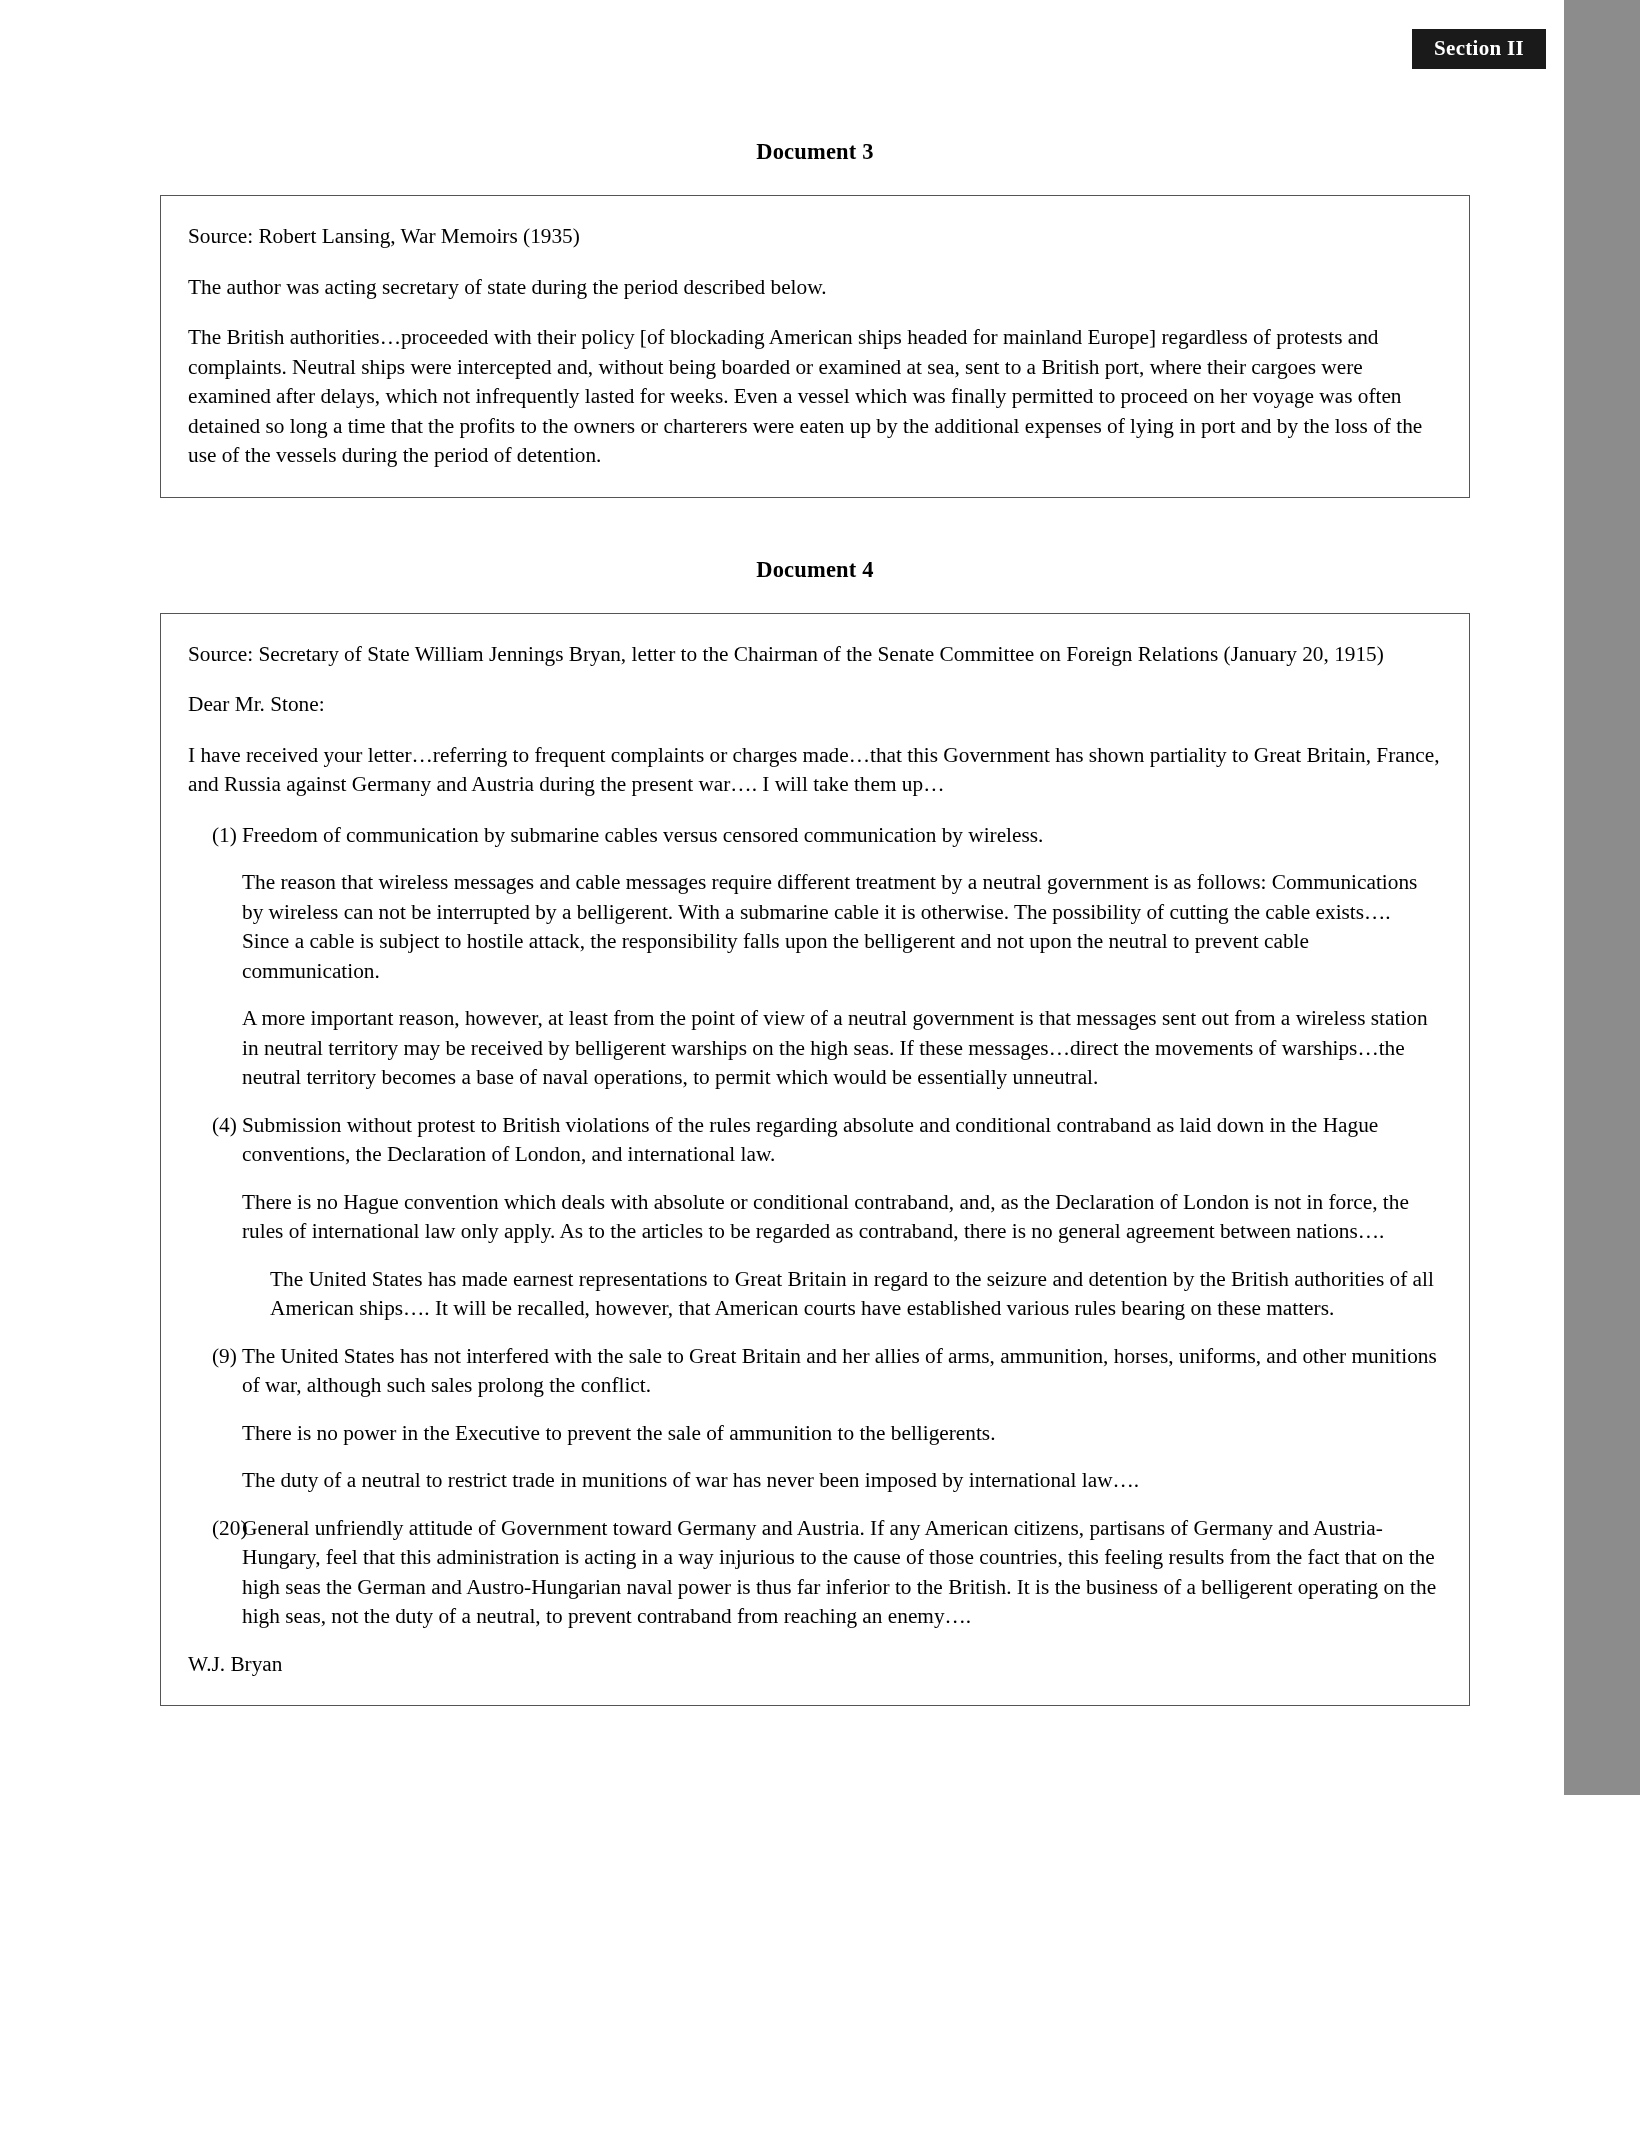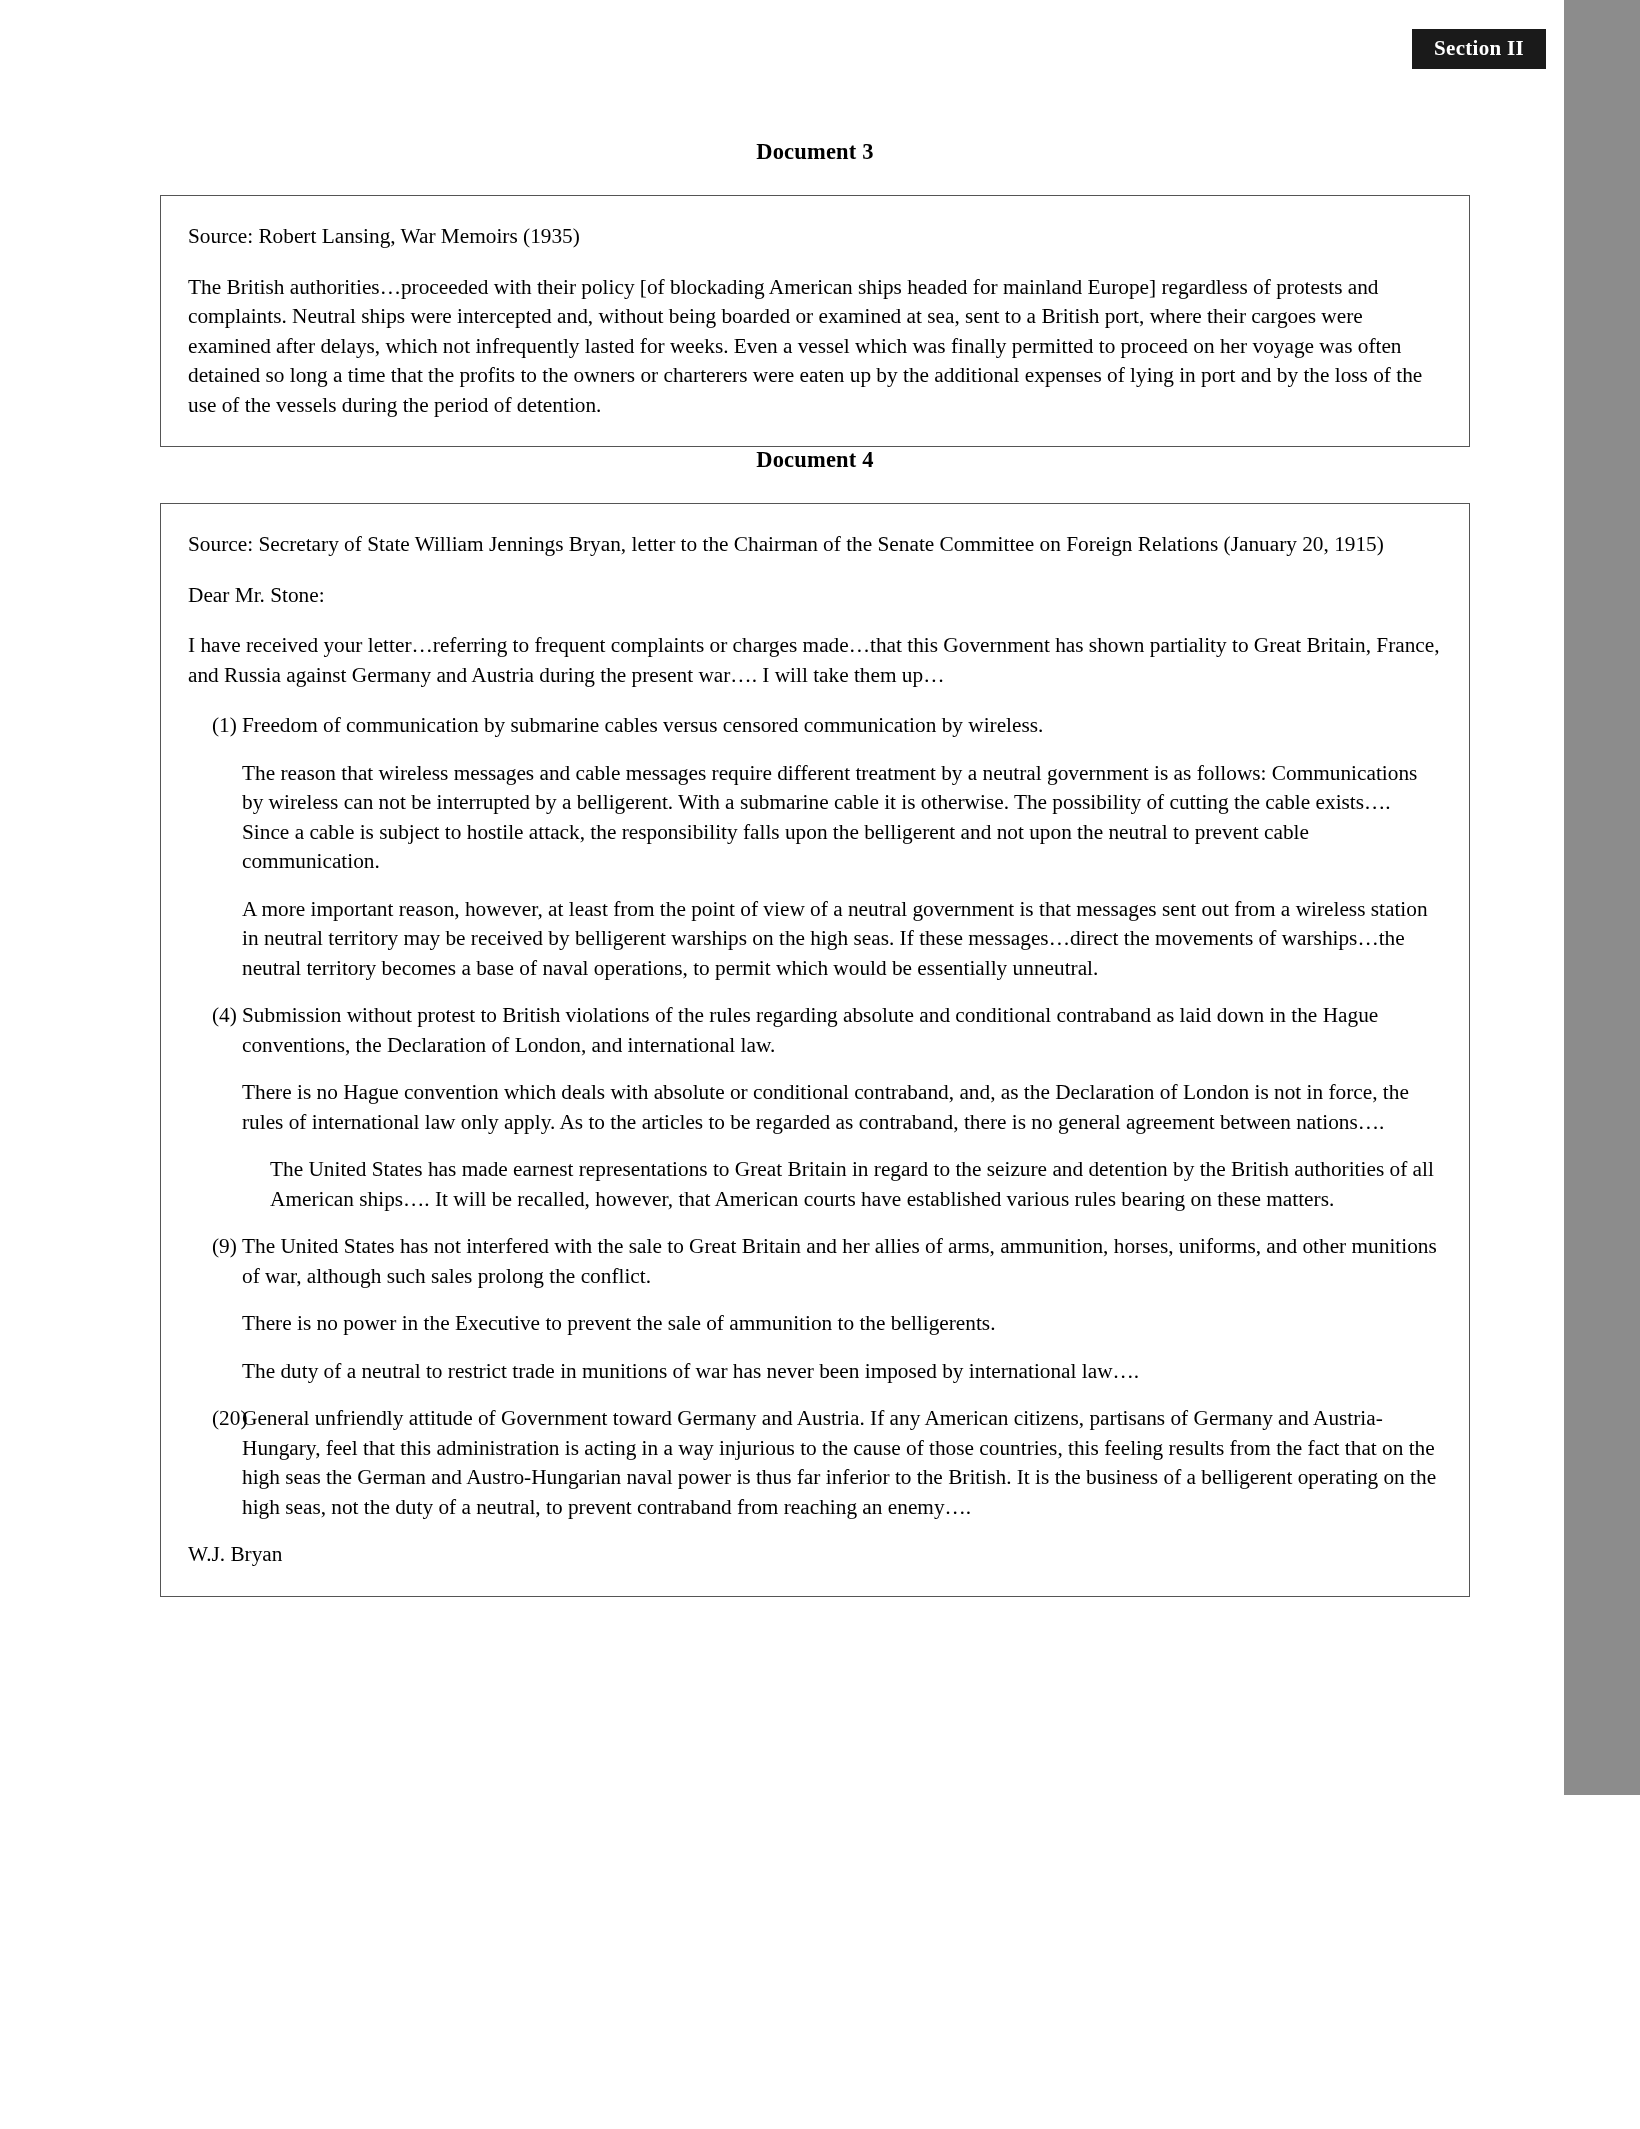--- a/index.html
+++ b/index.html
@@ -48,21 +48,21 @@
     top: 0;
     width: 1310px;
   }
   .doc-title {
     text-align: center;
     font-weight: bold;
     font-size: 22.5px;
     letter-spacing: 0.2px;
   }
   #doc3-title { margin-top: 139px; }
-  #doc4-title { }
+  #doc4-title { margin-top: 59px; }
 
   .doc-box {
     border: 1.6px solid #555555;
     box-sizing: border-box;
     padding: 26px 27px 26px 27px;
   }
   #doc3-box { margin-top: 30px; }
   #doc4-box { margin-top: 30px; }
 
   .para {
@@ -136,20 +136,21 @@
   <div id="edge-bar"></div>
 
   <div id="section-tab">Section II</div>
 
   <div id="content">
 
     <div id="doc3-title" class="doc-title">Document 3</div>
 
     <div id="doc3-box" class="doc-box">
       <p class="para"><span>Source: Robert Lansing, </span><span class="it">War Memoirs</span><span> (1935)</span></p>
+      <p class="para">The author was acting secretary of state during the period described below.</p>
       <p class="para">The British authorities…proceeded with their policy [of blockading American ships headed for mainland Europe] regardless of protests and complaints. Neutral ships were intercepted and, without being boarded or examined at sea, sent to a British port, where their cargoes were examined after delays, which not infrequently lasted for weeks. Even a vessel which was finally permitted to proceed on her voyage was often detained so long a time that the profits to the owners or charterers were eaten up by the additional expenses of lying in port and by the loss of the use of the vessels during the period of detention.</p>
     </div>
 
     <div id="doc4-title" class="doc-title">Document 4</div>
 
     <div id="doc4-box" class="doc-box">
       <p class="para">Source: Secretary of State William Jennings Bryan, letter to the Chairman of the Senate Committee on Foreign Relations (January 20, 1915)</p>
       <p class="para">Dear Mr. Stone:</p>
       <p class="para">I have received your letter…referring to frequent complaints or charges made…that this Government has shown partiality to Great Britain, France, and Russia against Germany and Austria during the present war…. I will take them up…</p>
 

